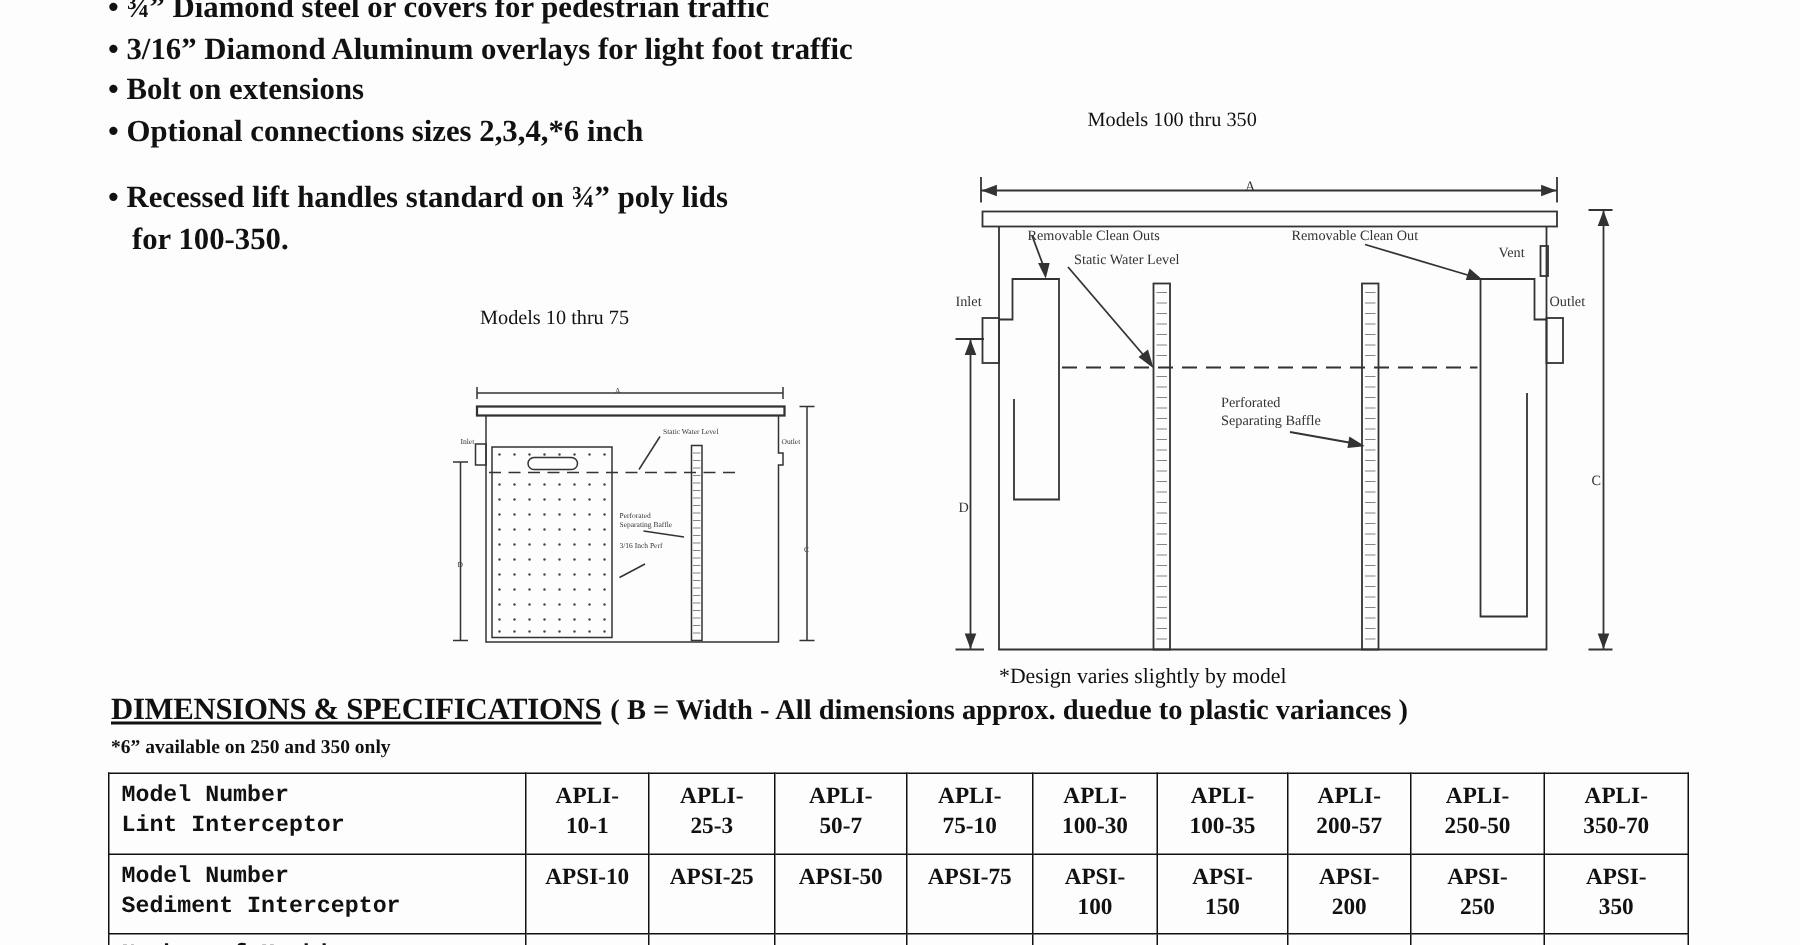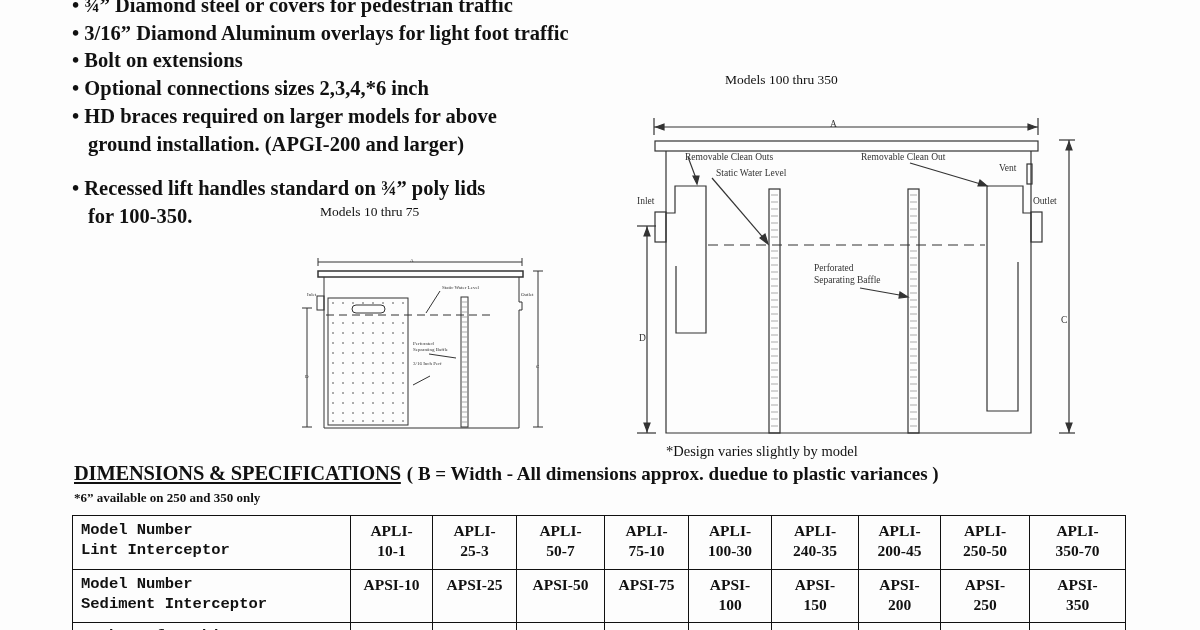--- a/index.html
+++ b/index.html
@@ -24,21 +24,20 @@
   table.specs tr.r3 td.cell{font-weight:normal;}
 </style>
 </head>
 <body>
 
 <div class="bullets">
   <div class="bullet"><span>•</span> <span>¾” Diamond steel or covers for pedestrian traffic</span></div>
   <div class="bullet"><span>•</span> <span>3/16” Diamond Aluminum overlays for light foot traffic</span></div>
   <div class="bullet"><span>•</span> <span>Bolt on extensions</span></div>
   <div class="bullet"><span>•</span> <span>Optional connections sizes 2,3,4,*6 inch</span></div>
-  <div class="bullet" style="margin-top:1px;"><span>•</span> <span>HD braces required on larger models for above</span><span class="cont">ground installation.  (APGI-200 and larger)</span></div>
   <div class="bullet" style="margin-top:17px;"><span>•</span> <span>Recessed lift handles standard on ¾” poly lids</span><span class="cont">for 100-350.</span></div>
 </div>
 
 <div class="fig-title" style="left:320px;top:204px;">Models 10 thru 75</div>
 <svg class="diagram" style="left:295px;top:250px;" width="260" height="190" viewBox="295 250 260 190">
   <g stroke="#333" fill="none" stroke-width="1">
 
     <line x1="318" y1="262" x2="522" y2="262"></line>
     <line x1="318" y1="258" x2="318" y2="266"></line>
     <line x1="522" y1="258" x2="522" y2="266"></line>
@@ -382,25 +381,25 @@
     <td class="cell">
           <div>APLI-</div>
           <div>75-10</div>
         </td>
     <td class="cell">
           <div>APLI-</div>
           <div>100-30</div>
         </td>
     <td class="cell">
           <div>APLI-</div>
-          <div>240-35</div>
-        </td>
-    <td class="cell">
-          <div>APLI-</div>
-          <div>200-45</div>
+          <div>100-35</div>
+        </td>
+    <td class="cell">
+          <div>APLI-</div>
+          <div>200-57</div>
         </td>
     <td class="cell">
           <div>APLI-</div>
           <div>250-50</div>
         </td>
     <td class="cell">
           <div>APLI-</div>
           <div>350-70</div>
         </td>
   </tr>

